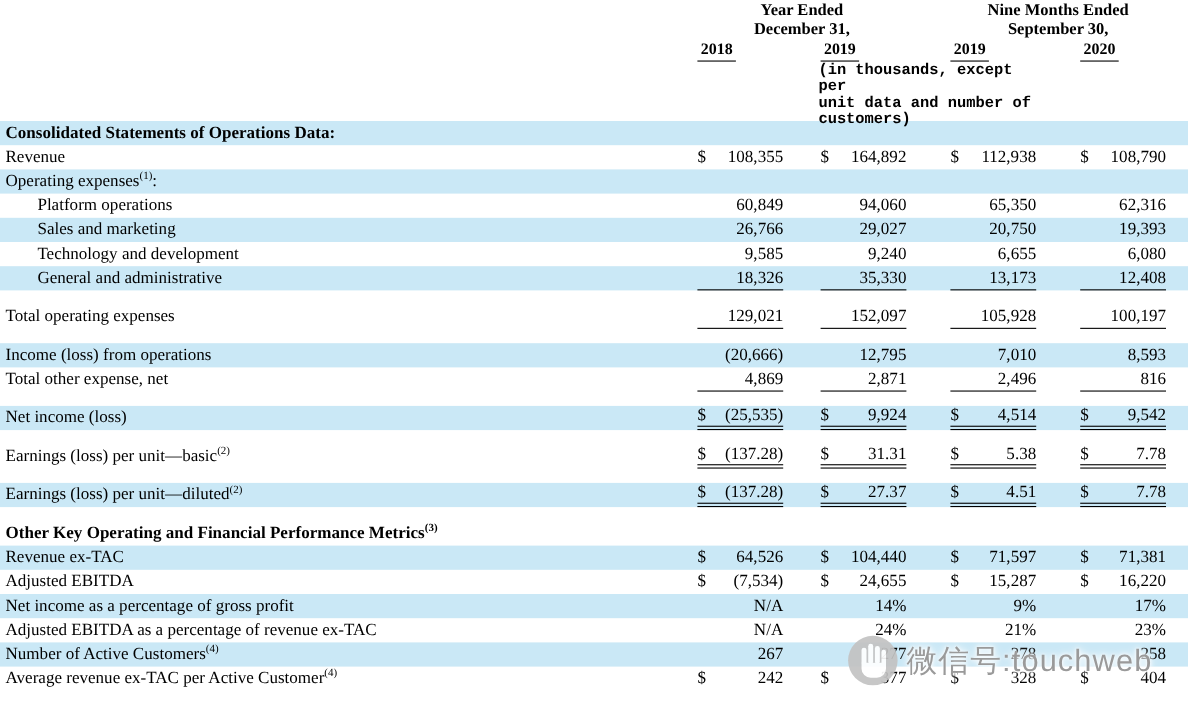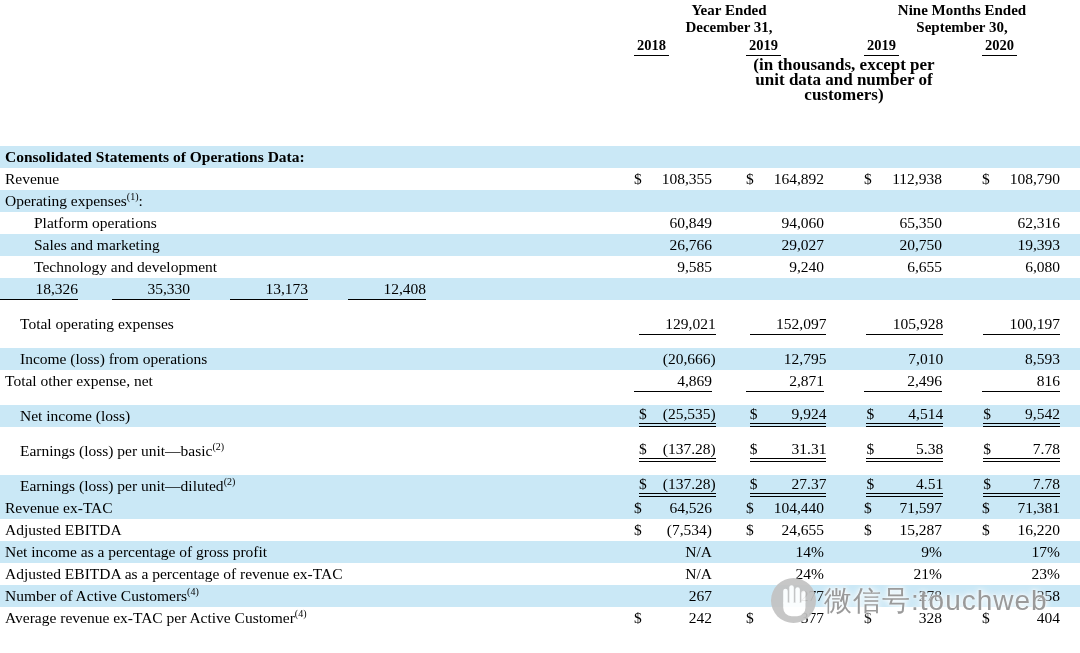--- a/index.html
+++ b/index.html
@@ -18,29 +18,29 @@
   }
   .g1 { left:614px; }
   .g2 { left:847px; }
   .yr {
     position:absolute; top:37px; width:78px; text-align:left;
     font-weight:bold; font-size:14.5px;
   }
   .yr .u { display:inline-block; border-bottom:1.5px solid #000; padding:0 3px 1px; }
   .y1 { left:634px; } .y2 { left:746px; } .y3 { left:864px; } .y4 { left:982px; }
   .note {
-    position:absolute; top:57px; left:744px; width:200px; text-align:center;
-    font-weight:bold; font-size:17px; line-height:15px;
+    position:absolute; top:57px; left:744px; width:200px; text-align:left;
+    font-weight:bold; font-size:14px; line-height:15px;font-family:Liberation Mono, monospace;
   }
 
   
   .row { display:flex; height:22px; line-height:21.5px; padding-right:20px; }
-  .row.gap { margin-top:13px;padding-left:15px; }
+  .row.gap { margin-top:13px; }
   .row.shaded { background:#cae8f6; }
-  .row.bold { font-weight:bold;margin-top:36px; }
+  .row.bold { font-weight:bold; }
   .lab { width:634px; padding-left:5px; white-space:nowrap; overflow:hidden; }
   .lab.ind { padding-left:34px; }
   sup { font-size:10px; line-height:0; vertical-align:super; }
   .cell { width:78px; display:flex; align-items:center; justify-content:flex-end; }
   .cell .dollar { margin-right:auto; }
   .c2 { margin-left:34px; } .c3 { margin-left:40px; } .c4 { margin-left:40px; }
   .row.rule-single .cell { border-bottom:1.5px solid #000; }
   .row.rule-double .cell { border-bottom:4px double #000; }
 
   
@@ -153,20 +153,21 @@
           <span class="val">9,240</span>
         </div>
         <div class="cell c3">
           <span class="val">6,655</span>
         </div>
         <div class="cell c4">
           <span class="val">6,080</span>
         </div>
       </div>
       <div class="row shaded rule-single">
+        <div class="lab ind"><span>General and administrative</span></div>
         <div class="cell c1">
           <span class="val">18,326</span>
         </div>
         <div class="cell c2">
           <span class="val">35,330</span>
         </div>
         <div class="cell c3">
           <span class="val">13,173</span>
         </div>
         <div class="cell c4">
@@ -267,20 +268,27 @@
           <span class="val">27.37</span>
         </div>
         <div class="cell c3">
           <span class="dollar">$</span>
           <span class="val">4.51</span>
         </div>
         <div class="cell c4">
           <span class="dollar">$</span>
           <span class="val">7.78</span>
         </div>
+      </div>
+      <div class="row bold gap">
+        <div class="lab"><span>Other Key Operating and Financial Performance Metrics</span><sup>(3)</sup></div>
+        <div class="cell c1"></div>
+        <div class="cell c2"></div>
+        <div class="cell c3"></div>
+        <div class="cell c4"></div>
       </div>
       <div class="row shaded">
         <div class="lab"><span>Revenue ex-TAC</span></div>
         <div class="cell c1">
           <span class="dollar">$</span>
           <span class="val">64,526</span>
         </div>
         <div class="cell c2">
           <span class="dollar">$</span>
           <span class="val">104,440</span>

